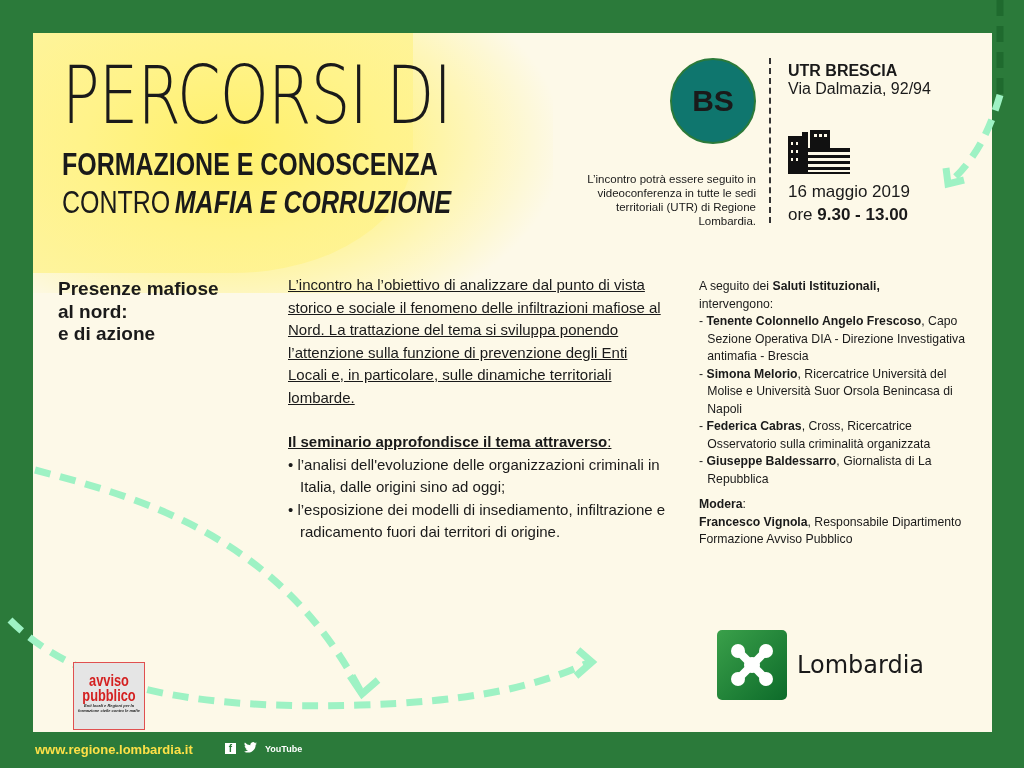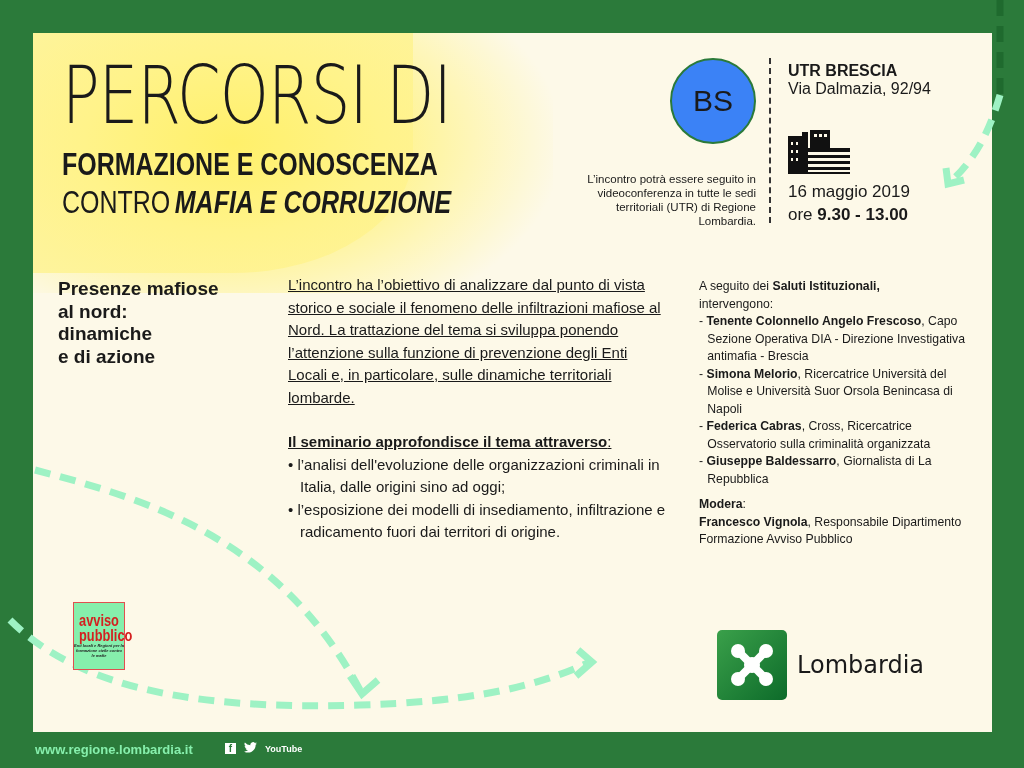--- a/index.html
+++ b/index.html
@@ -6,21 +6,21 @@
   body{width:1024px;height:768px;position:relative;overflow:hidden;background:#2b7a3a;font-family:"Liberation Sans",sans-serif;color:#1a1a1a;}
   .panel{position:absolute;left:33px;top:33px;width:959px;height:699px;background:#fdf9e8;overflow:hidden;}
   .glow{position:absolute;left:0;top:0;width:520px;height:260px;background:radial-gradient(ellipse 330px 200px at 200px 110px,#fff06a 0%,#fff38a 45%,rgba(253,249,232,0) 100%);}
   .glow2{position:absolute;left:0;top:0;width:380px;height:240px;background:#fff06a;opacity:.55;filter:blur(0px);border-bottom-right-radius:180px 120px;}
   .svgover{position:absolute;left:0;top:0;width:1024px;height:768px;pointer-events:none;}
   .title-big{position:absolute;left:62px;top:56px;font-family:"DejaVu Sans",sans-serif;font-weight:200;font-size:80px;letter-spacing:-1px;line-height:1;transform:scaleX(0.78);transform-origin:left top;color:#1a1a1a;white-space:nowrap;}
   .title-mid{position:absolute;left:62px;top:148px;font-family:"Liberation Sans",sans-serif;font-weight:bold;font-size:32px;line-height:1;transform:scaleX(0.78);transform-origin:left top;white-space:nowrap;}
   .title-low{position:absolute;left:62px;top:186px;font-size:32px;line-height:1;white-space:nowrap;transform:scaleX(0.78);transform-origin:left top;}
   .title-low .contro{font-family:"Liberation Sans",sans-serif;font-weight:normal;}
   .title-low .mafia{font-family:"Liberation Sans",sans-serif;font-weight:bold;font-style:italic;margin-left:6px;}
-  .badge{position:absolute;left:670px;top:58px;width:86px;height:86px;border-radius:50%;background:#3b82f6;border:2px solid #2b7a3a;box-sizing:border-box;display:flex;align-items:center;justify-content:center;font-weight:normal;font-size:30px;}
+  .badge{position:absolute;left:670px;top:58px;width:86px;height:86px;border-radius:50%;background:#0f766e;border:2px solid #2b7a3a;box-sizing:border-box;display:flex;align-items:center;justify-content:center;font-weight:bold;font-size:30px;}
   .vnote{position:absolute;left:568px;top:172px;width:188px;text-align:right;font-size:11.5px;line-height:14px;}
   .dash-sep{position:absolute;left:769px;top:58px;height:165px;border-left:2px dashed #333;}
   .utr-name{position:absolute;left:788px;top:62px;font-weight:bold;font-size:16px;}
   .utr-addr{position:absolute;left:788px;top:80px;font-size:16px;}
   .building{position:absolute;left:788px;top:130px;}
   .date{position:absolute;left:788px;top:182px;font-size:17px;}
   .time{position:absolute;left:788px;top:205px;font-size:17px;}
   .time b{font-weight:bold;}
   .subtitle{position:absolute;left:58px;top:278px;width:210px;font-weight:bold;font-size:19px;line-height:22.5px;}
   .body{position:absolute;left:288px;top:274px;width:380px;font-size:15px;line-height:22.5px;}
@@ -29,25 +29,25 @@
   .body .h span.c{font-weight:normal;}
   .body ul{list-style:none;margin:0;padding:0;}
   .body li{padding-left:12px;text-indent:-12px;}
   .speakers{position:absolute;left:699px;top:277px;width:290px;font-size:13.3px;line-height:17.5px;transform:scaleX(0.92);transform-origin:left top;}
   .speakers p{margin:0;}
   .speakers .sp{padding-left:9px;text-indent:-9px;}
   .speakers .mod{margin-top:8px;}
   .logo-rl{position:absolute;left:717px;top:630px;display:flex;align-items:center;}
   .rl-box{width:70px;height:70px;border-radius:5px;background:linear-gradient(135deg,#3aa04a,#0d6b2a);display:flex;align-items:center;justify-content:center;}
   .rl-text{margin-left:10px;font-family:"DejaVu Sans",sans-serif;font-size:24px;line-height:27px;color:#1a1a1a;}
-  .avviso{position:absolute;left:73px;top:602px;width:52px;height:68px;background:#86efac;border:1px solid #e05050;box-sizing:border-box;text-align:center;color:#d42020;font-weight:bold;}
+  .avviso{position:absolute;left:73px;top:662px;width:72px;height:68px;background:#e5e5e5;border:1px solid #e05050;box-sizing:border-box;text-align:center;color:#d42020;font-weight:bold;}
   .avviso .a1{font-size:16px;line-height:15px;margin-top:10px;transform:scaleX(0.8);}
   .avviso .a2{font-size:16px;line-height:15px;transform:scaleX(0.8);}
   .avviso .a3{font-size:4px;line-height:5px;color:#222;font-style:italic;}
-  .footer-url{position:absolute;left:35px;top:742px;color:#86efac;font-weight:bold;font-size:13px;}
+  .footer-url{position:absolute;left:35px;top:742px;color:#fde047;font-weight:bold;font-size:13px;}
   .social{position:absolute;left:225px;top:742px;display:flex;align-items:center;gap:8px;color:#fff;font-size:11px;font-weight:bold;}
   .fb{width:11px;height:11px;background:#fff;color:#2b7a3a;font-size:10px;line-height:12px;text-align:center;}
 </style>
 </head>
 <body>
 
 <div class="panel">
   <div class="glow2"></div>
   <div class="glow"></div>
 </div>
@@ -100,21 +100,20 @@
 </div>
 <div class="date">16 maggio 2019</div>
 <div class="time">
   <span>ore</span>
   <b>9.30 - 13.00</b>
 </div>
 
 <div class="subtitle">
   <div>Presenze mafiose</div>
   <div>al nord:</div>
-  <div>dinamiche</div>
   <div>e di azione</div>
 </div>
 
 <div class="body">
   <p>L’incontro ha l’obiettivo di analizzare dal punto di vista storico e sociale il fenomeno delle infiltrazioni mafiose al Nord. La trattazione del tema si sviluppa ponendo l’attenzione sulla funzione di prevenzione degli Enti Locali e, in particolare, sulle dinamiche territoriali lombarde.</p>
   <p class="h"><span>Il seminario approfondisce il tema attraverso</span><span class="c">:</span></p>
   <ul>
     <li>• l’analisi dell'evoluzione delle organizzazioni criminali in Italia, dalle origini sino ad oggi;</li>
     <li>• l’esposizione dei modelli di insediamento, infiltrazione e radicamento fuori dai territori di origine.</li>
   </ul>

